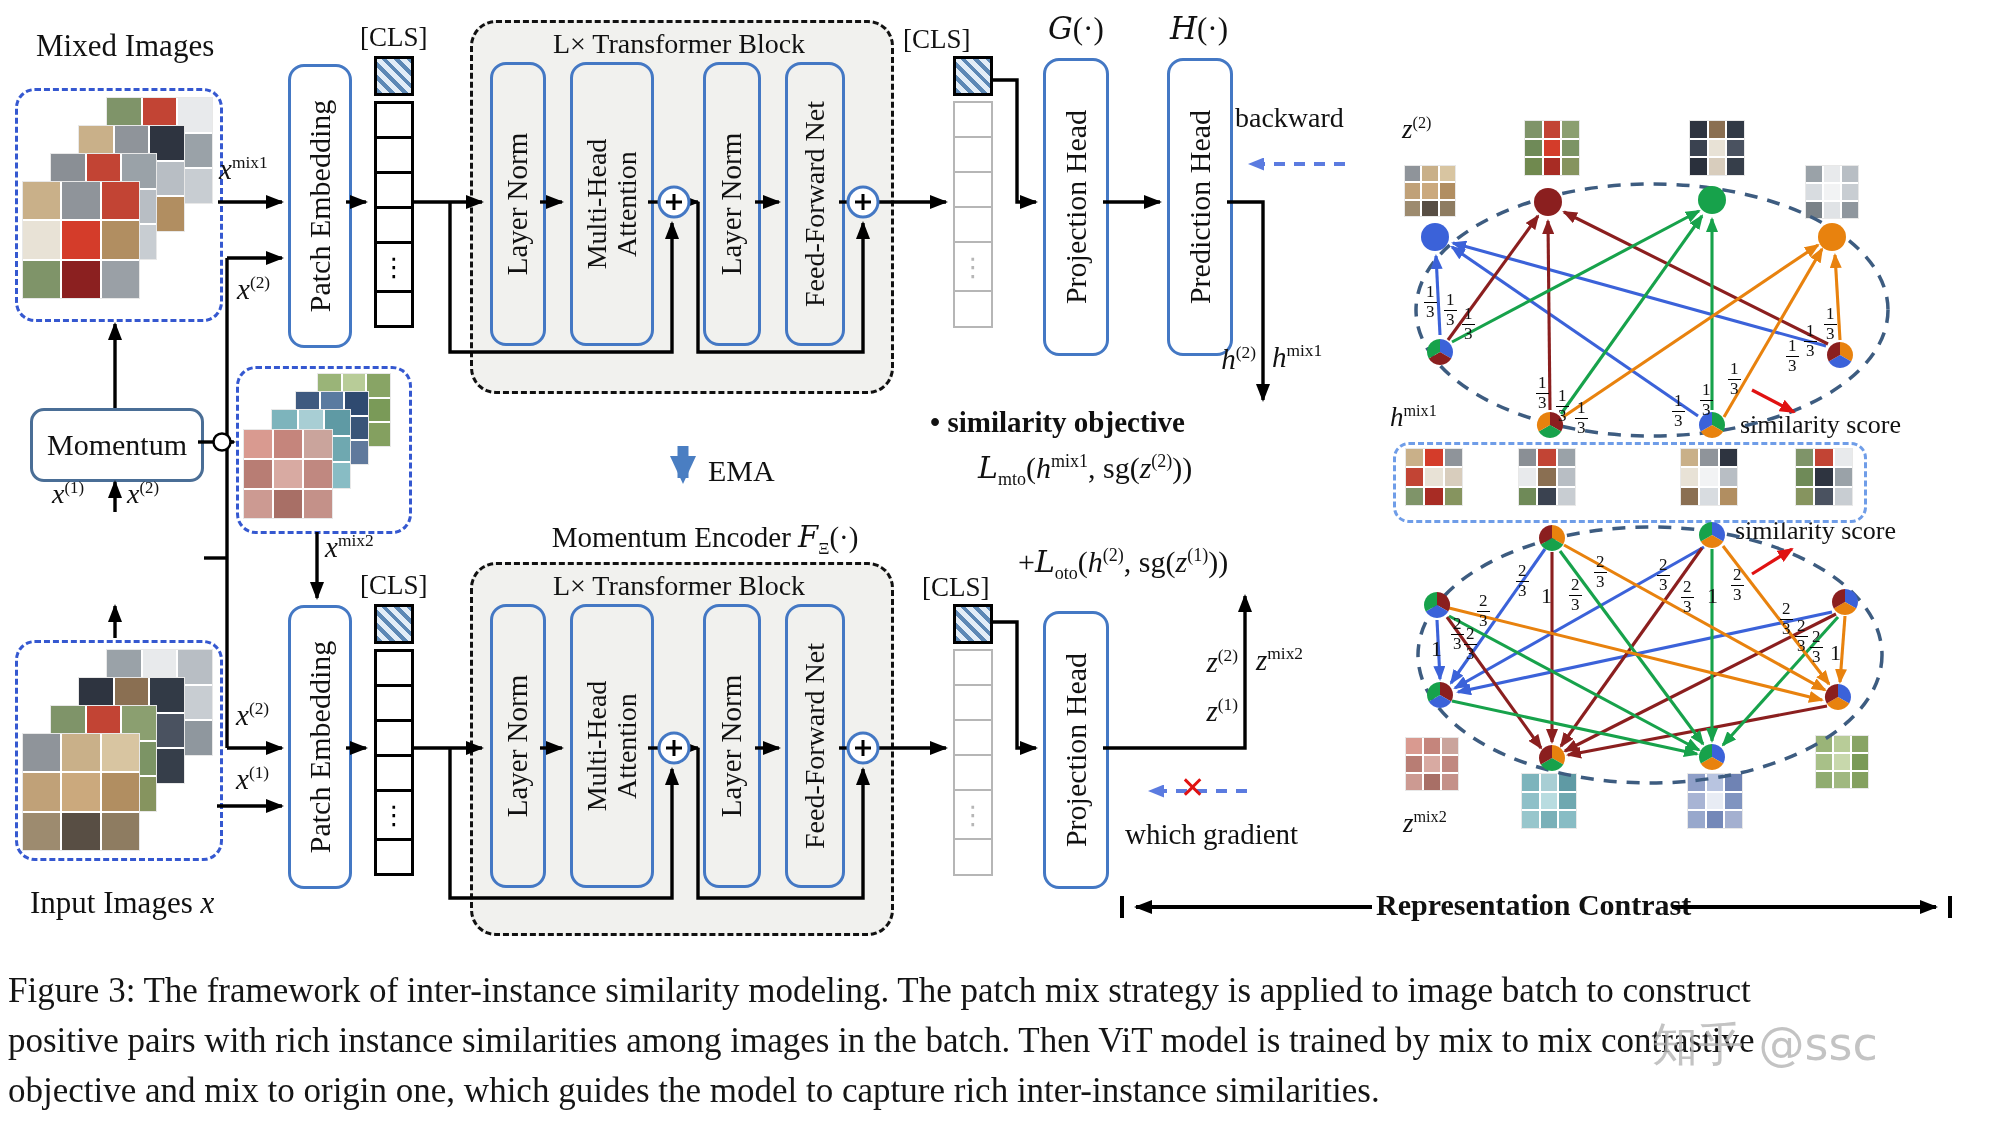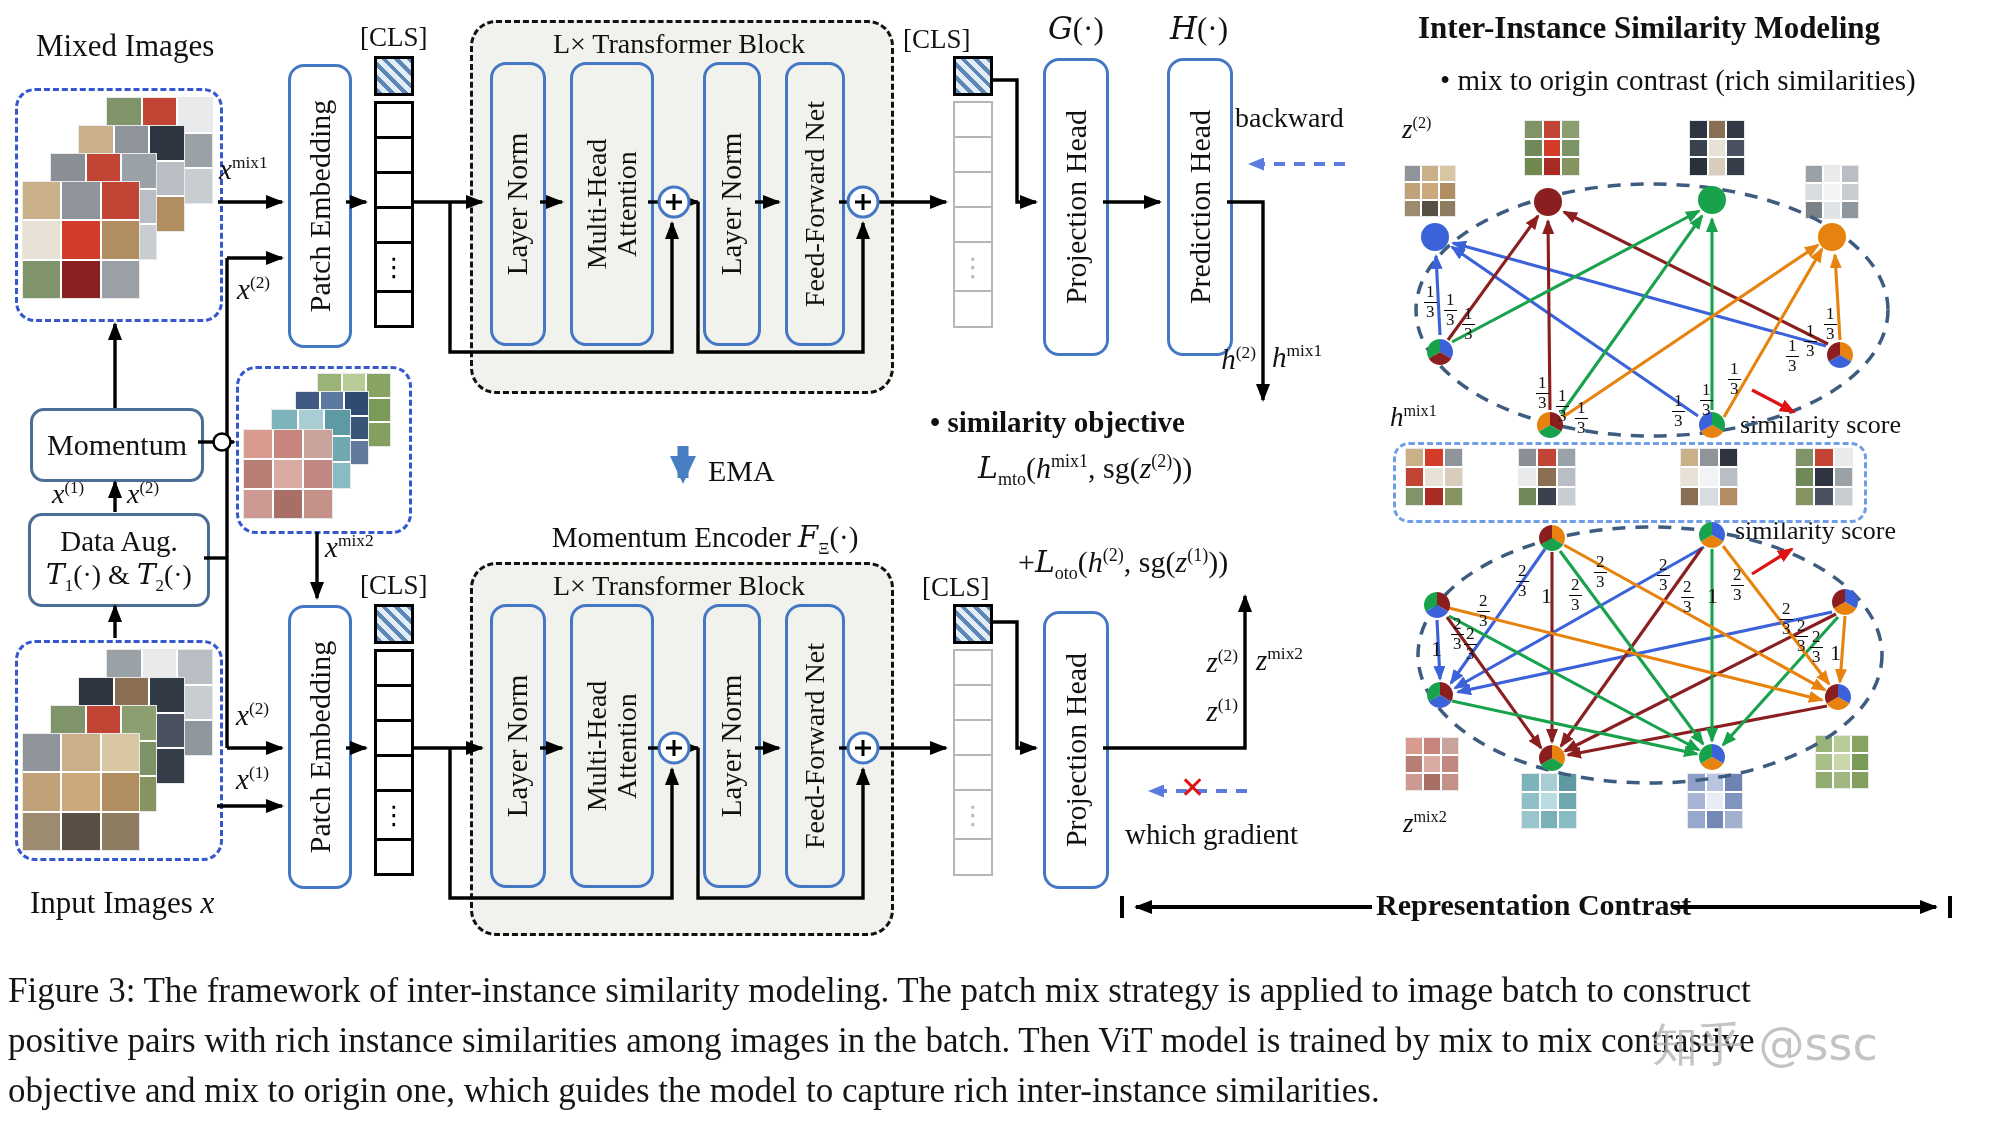--- a/index.html
+++ b/index.html
@@ -62,24 +62,20 @@
   <div class="lbl" style="left:36px;top:28px;font-size:31px">Mixed Images</div>
   <div class="dashbox" style="left:15px;top:88px;width:202px;height:228px"></div>
 
   <div class="steelbox" style="left:30px;top:408px;width:168px;height:68px">
     <span>Momentum</span>
   </div>
 
   <div class="lbl" style="left:52px;top:478px;font-size:28px"><span class="mk-it">x</span><span class="mk-sup">(1)</span></div>
   <div class="lbl" style="left:127px;top:478px;font-size:28px"><span class="mk-it">x</span><span class="mk-sup">(2)</span></div>
 
-  <div class="steelbox" style="left:28px;top:513px;width:176px;height:88px">
-    <span style="font-size:29px">Data Aug.</span>
-    <span style="font-size:28px"><span class="mk-cal">T</span><span class="mk-sub">1</span><span class="mk-n">(·) &amp; </span><span class="mk-cal">T</span><span class="mk-sub">2</span><span class="mk-n">(·)</span></span>
-  </div>
 
   <div class="dashbox" style="left:15px;top:640px;width:202px;height:215px"></div>
   <div class="lbl" style="left:30px;top:885px;font-size:31px"><span class="mk-n">Input Images  </span><span class="mk-it">x</span></div>
 
   <div class="dashbox" style="left:236px;top:366px;width:170px;height:162px"></div>
   <div class="lbl" style="left:325px;top:530px;font-size:29px"><span class="mk-it">x</span><span class="mk-sup">mix2</span></div>
 
   <div class="lbl" style="left:219px;top:152px;font-size:29px"><span class="mk-it">x</span><span class="mk-sup">mix1</span></div>
   <div class="lbl" style="left:237px;top:272px;font-size:29px"><span class="mk-it">x</span><span class="mk-sup">(2)</span></div>
   <div class="lbl" style="left:236px;top:698px;font-size:29px"><span class="mk-it">x</span><span class="mk-sup">(2)</span></div>
@@ -200,22 +196,20 @@
 
   <div class="lbl" style="left:1125px;top:818px;font-size:29px">which gradient</div>
   <div class="cross">✕</div>
 
   <div class="lbl b" style="left:930px;top:406px;font-size:29px">• similarity objective</div>
   <div class="lbl" style="left:978px;top:450px;font-size:30px"><span class="mk-cal">L</span><span class="mk-sub">mto</span><span class="mk-n">(</span><span class="mk-it">h</span><span class="mk-sup">mix1</span><span class="mk-n">, sg(</span><span class="mk-it">z</span><span class="mk-sup">(2)</span><span class="mk-n">))</span></div>
   <div class="lbl" style="left:1018px;top:544px;font-size:30px"><span class="mk-n">+</span><span class="mk-cal">L</span><span class="mk-sub">oto</span><span class="mk-n">(</span><span class="mk-it">h</span><span class="mk-sup">(2)</span><span class="mk-n">, sg(</span><span class="mk-it">z</span><span class="mk-sup">(1)</span><span class="mk-n">))</span></div>
 
   <div class="lbl b" style="left:1376px;top:888px;font-size:30px">Representation Contrast</div>
 
-  <div class="lbl b" style="left:1418px;top:10px;font-size:31px">Inter-Instance Similarity Modeling</div>
-  <div class="lbl" style="left:1440px;top:64px;font-size:29px">• mix to origin contrast (rich similarities)</div>
   <div class="lbl" style="left:1402px;top:114px;font-size:27px"><span class="mk-it">z</span><span class="mk-sup">(2)</span></div>
   <div class="lbl" style="left:1390px;top:402px;font-size:27px"><span class="mk-it">h</span><span class="mk-sup">mix1</span></div>
   <div class="lbl" style="left:1740px;top:410px;font-size:26px">similarity score</div>
   <div class="lbl" style="left:1735px;top:516px;font-size:26px">similarity score</div>
   <div class="dashbox lightb" style="left:1393px;top:442px;width:468px;height:75px;border-radius:16px"></div>
   <div class="lbl" style="left:1403px;top:808px;font-size:27px"><span class="mk-it">z</span><span class="mk-sup">mix2</span></div>
 
   <div class="layer" id="img-layer" style="z-index:20">
       <div class="grid-img" style="left: 107px; top: 98px; width: 105px; height: 105px;">
         <div style="background: rgb(127, 148, 105);"></div>

